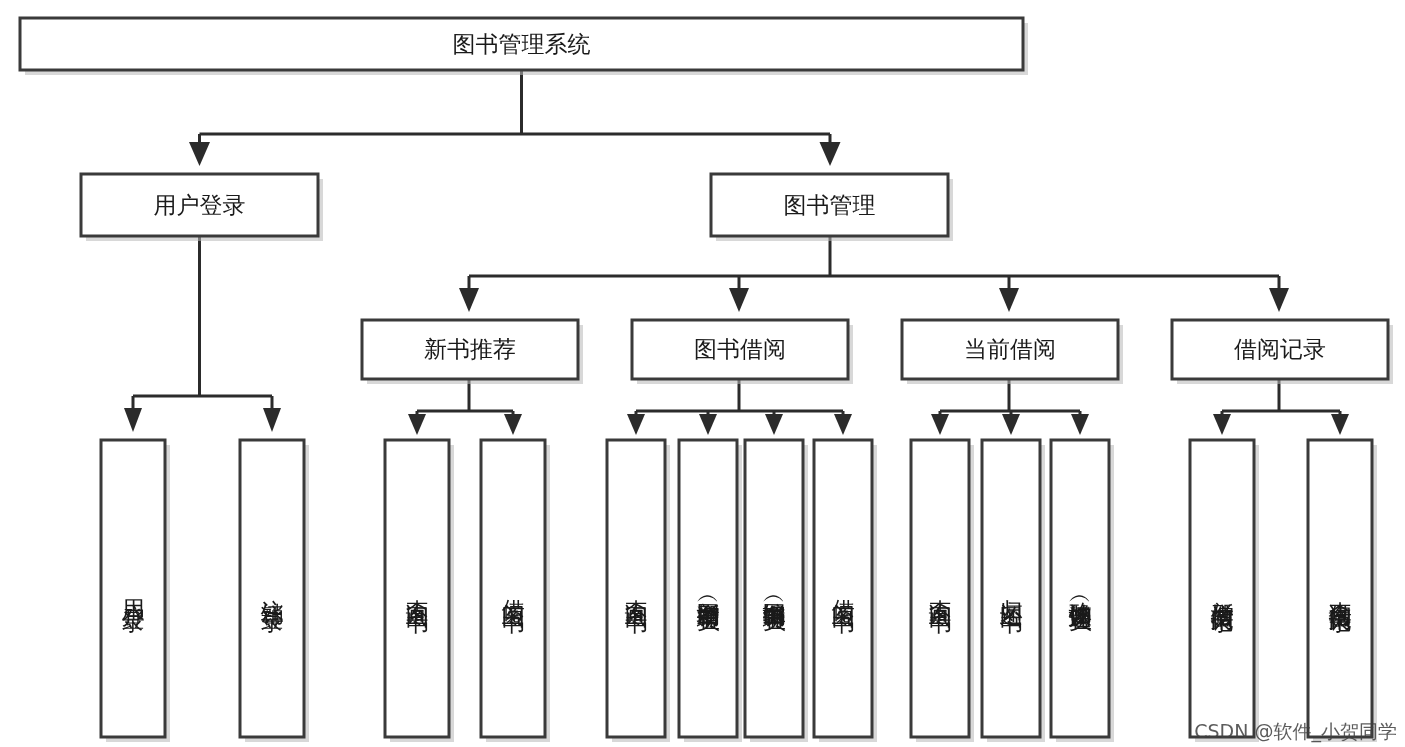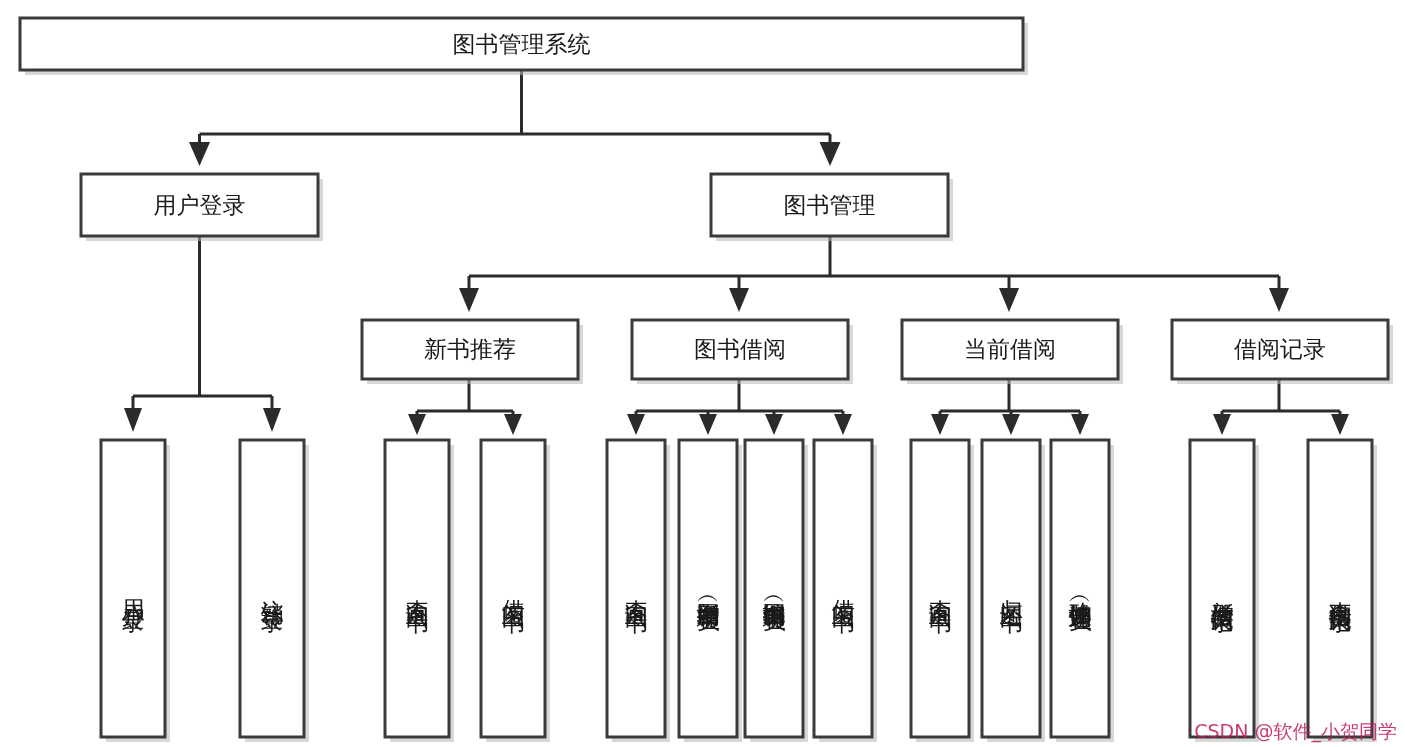--- a/index.html
+++ b/index.html
@@ -67,21 +67,21 @@
     white-space: nowrap;
     pointer-events: none;
     text-align: center;
   }
   #watermark {
     position: absolute;
     right: 8px;
     bottom: 6px;
     font-family: "DejaVu Sans", "Liberation Sans", sans-serif;
     font-size: 19px;
-    color: #be185d;
+    color: #404040;
     opacity: 0.85;
     white-space: nowrap;
     pointer-events: none;
     margin-top: 40px;
   }
 </style>
 </head>
 <body>
 
 <div id="diagram-root">

